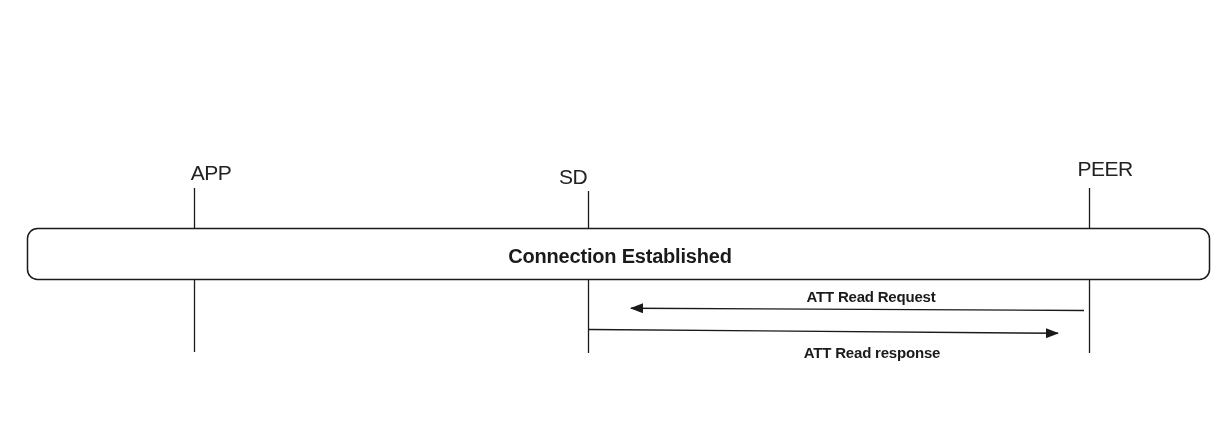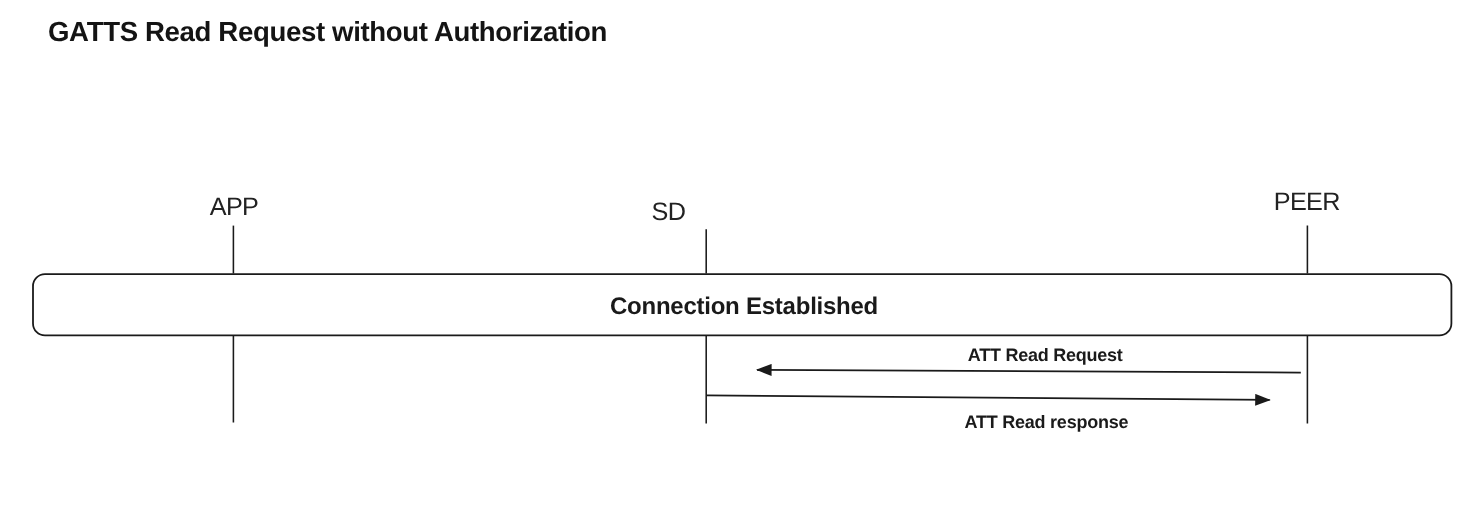--- a/index.html
+++ b/index.html
@@ -39,20 +39,21 @@
     width: 1226px;
     height: 423px;
   }
   .participant-label {
     position: absolute;
     transform: translateX(-50%);
     font-size: 21px;
     color: #222222;
     letter-spacing: -0.5px;
     white-space: nowrap;
+    margin-left: 16px;
   }
   .frame-label {
     position: absolute;
     transform: translateX(-50%);
     font-size: 20px;
     font-weight: bold;
     color: #1a1a1a;
     letter-spacing: -0.2px;
     white-space: nowrap;
   }
@@ -64,21 +65,20 @@
     color: #1a1a1a;
     letter-spacing: -0.2px;
     white-space: nowrap;
   }
 </style>
 </head>
 <body>
 
 <div class="page">
 
-  <div class="title">GATTS Read Request without Authorization</div>
 
 
   <svg class="diagram-svg" viewBox="0 0 1226 423" xmlns="http://www.w3.org/2000/svg">
     <defs>
       <marker id="arrowhead" markerWidth="13" markerHeight="10" refX="12" refY="5" orient="auto" markerUnits="userSpaceOnUse">
         <path d="M0,0 L13,5 L0,10 z" fill="#1a1a1a"></path>
       </marker>
     </defs>
 
     <g stroke="#1a1a1a" stroke-width="1.3">

